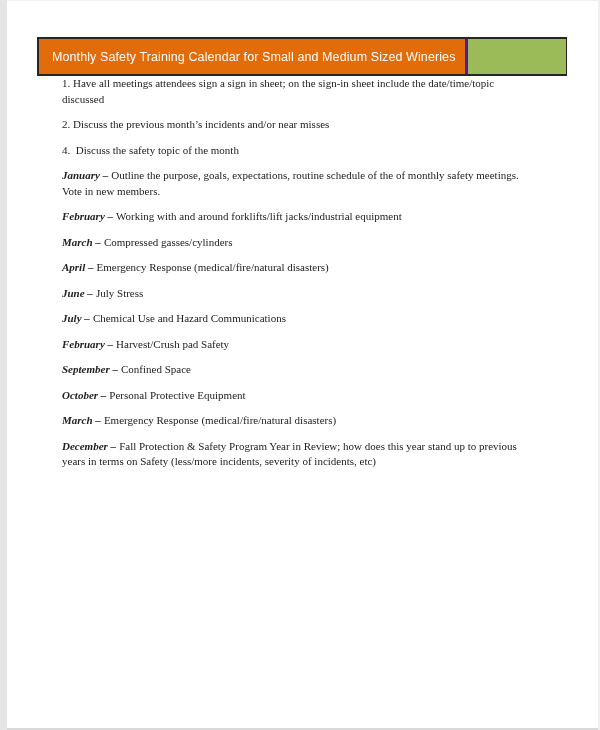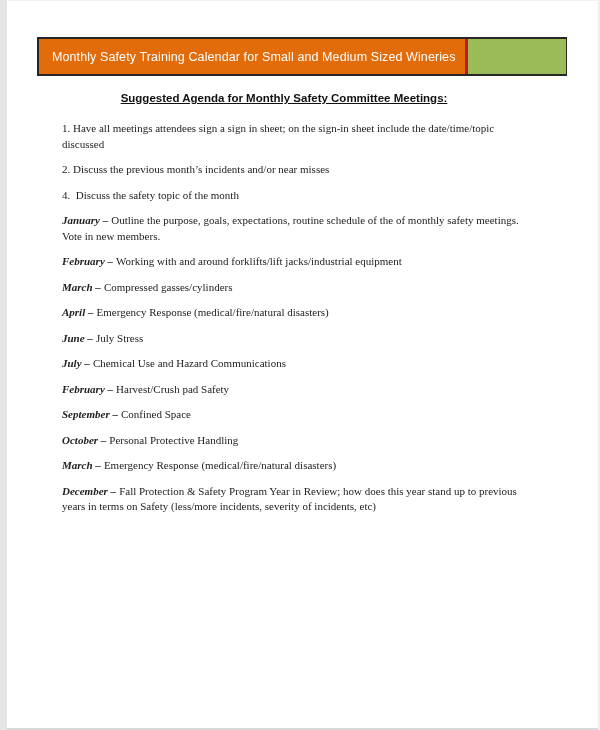--- a/index.html
+++ b/index.html
@@ -32,21 +32,21 @@
     margin-left: 37px;
     width: 530px; height: 39px;
     border: 2px solid var(--border-dark);
     border-right-width: 1px;
     display: flex;
     background: #ffffff;
   }
   .header-cell-orange {
     flex: 0 0 429px;
     background: var(--orange);
-    border-right: 3px solid #b91c1c;
+    border-right: 3px solid #4c1d95;
     display: flex; align-items: center;
     padding-left: 13px;
     color: #ffffff;
     font-size: 12.5px;
     letter-spacing: 0.1px;
   }
   .header-cell-green {
     flex: 1;
     background: var(--green);
   }
@@ -79,38 +79,37 @@
 <div class="page">
 
   <div class="header-bar">
     <div class="header-cell-orange">
       <span>Monthly Safety Training Calendar for Small and Medium Sized Wineries</span>
     </div>
     <div class="header-cell-green"></div>
   </div>
 
   <div class="content">
-    <div class="doc-heading">Suggested Agenda for Monthly Safety Committee Meetings:</div>
 
     <div>
 
     <p class="para"><span class="pre">1. Have all meetings attendees sign a sign in sheet; on the sign-in sheet include the date/time/topic discussed</span></p>
         <p class="para"><span class="pre">2. Discuss the previous month’s incidents and/or near misses</span></p>
         <p class="para"><span class="pre">4.  Discuss the safety topic of the month</span></p>
       </div>
 
     <div>
 
     <p class="para"><span class="month-label pre">January –</span> <span class="pre">Outline the purpose, goals, expectations, routine schedule of the of monthly safety meetings.  Vote in new members.</span></p>
         <p class="para"><span class="month-label pre">February –</span> <span class="pre">Working with and around forklifts/lift jacks/industrial equipment</span></p>
         <p class="para"><span class="month-label pre">March –</span> <span class="pre">Compressed gasses/cylinders</span></p>
         <p class="para"><span class="month-label pre">April –</span> <span class="pre">Emergency Response (medical/fire/natural disasters)</span></p>
         <p class="para"><span class="month-label pre">June –</span> <span class="pre">July Stress</span></p>
         <p class="para"><span class="month-label pre">July –</span> <span class="pre">Chemical Use and Hazard Communications</span></p>
         <p class="para"><span class="month-label pre">February –</span> <span class="pre">Harvest/Crush pad Safety</span></p>
         <p class="para"><span class="month-label pre">September –</span> <span class="pre">Confined Space</span></p>
-        <p class="para"><span class="month-label pre">October –</span> <span class="pre">Personal Protective Handling</span></p>
+        <p class="para"><span class="month-label pre">October –</span> <span class="pre">Personal Protective Equipment</span></p>
         <p class="para"><span class="month-label pre">March –</span> <span class="pre">Emergency Response (medical/fire/natural disasters)</span></p>
         <p class="para"><span class="month-label pre">December –</span> <span class="pre">Fall Protection &amp; Safety Program Year in Review; how does this year stand up to previous years in terms on Safety (less/more incidents, severity of incidents, etc)</span></p>
       </div>
   </div>
 
 </div>
 
 </body></html>

